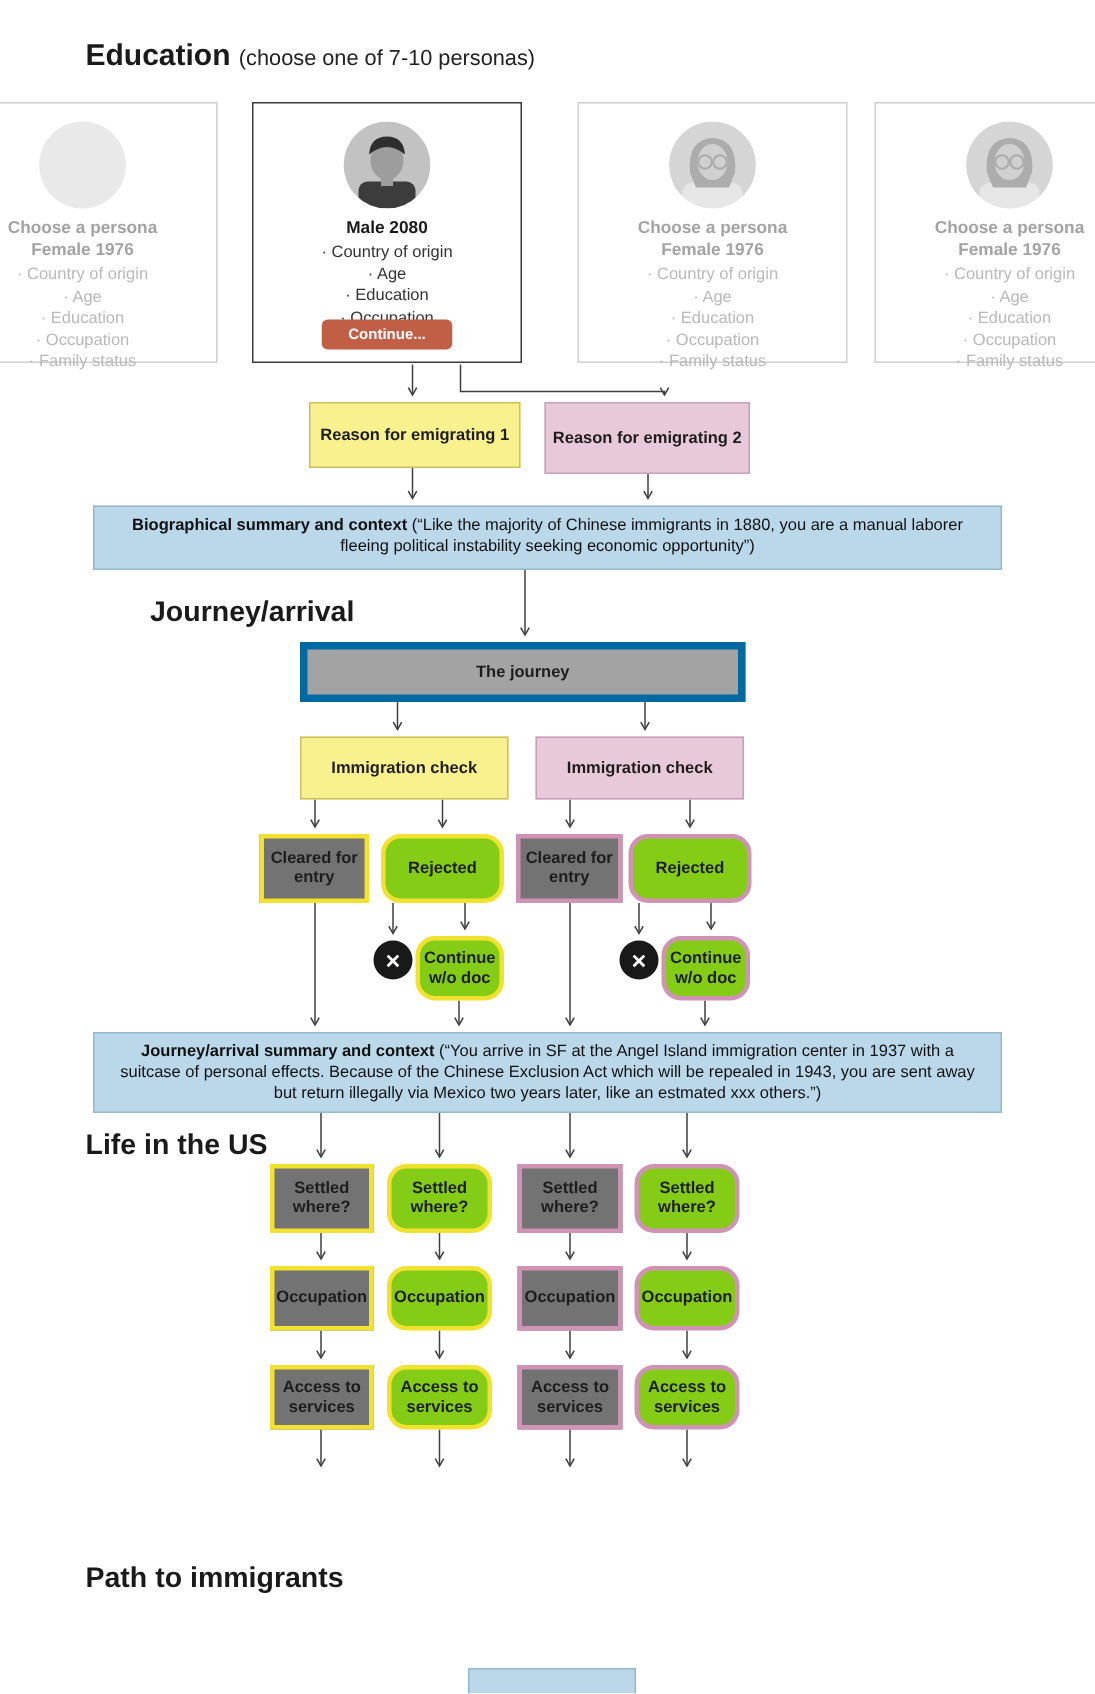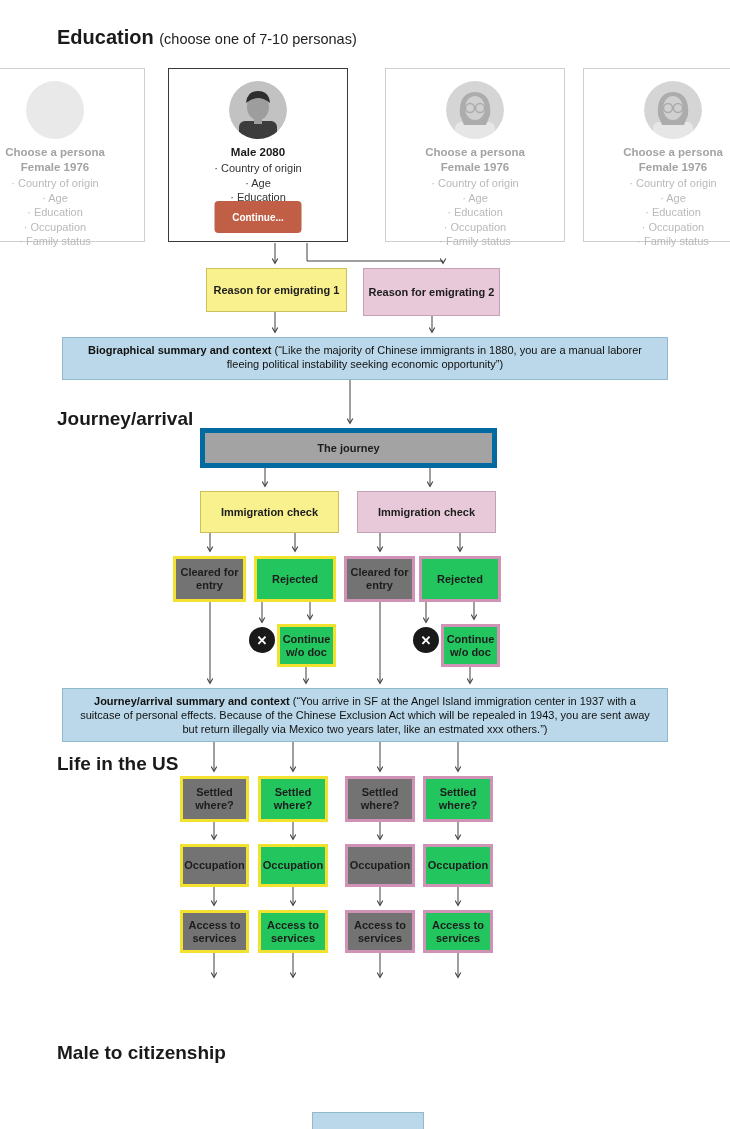--- a/index.html
+++ b/index.html
@@ -15,53 +15,53 @@
   .card.selected{border:1.5px solid #3a3a3a;}
   .avatar{width:58px;height:58px;border-radius:50%;margin:12px auto 6px auto;overflow:hidden;
           background:#e9e9e9;}
   .avatar svg{display:block;}
   .faded-img{opacity:.38;}
   .card-title{font-size:11.5px;font-weight:bold;line-height:15px;}
   .card.faded .card-title{color:#a3a3a3;}
   .card-bullets{list-style:none;margin:1px 0 0 0;padding:0;font-size:11px;line-height:14.5px;color:#333;}
   .card.faded .card-bullets{color:#b9b9b9;}
   .card-bullets li::before{content:"· ";}
-  .continue-btn{position:absolute;left:50%;transform:translateX(-50%);bottom:8px;width:87px;height:32px;
+  .continue-btn{position:absolute;left:50%;transform:translateX(-50%);bottom:8px;width:87px;height:20px;
         background:#c05f46;color:#fff;border:none;border-radius:4px;
         font-family:"Liberation Sans",sans-serif;font-size:10px;font-weight:bold;cursor:pointer;}
 
   
   .node{position:absolute;box-sizing:border-box;display:flex;align-items:center;justify-content:center;
         text-align:center;font-weight:bold;font-size:11px;line-height:13px;color:#1d1d1d;}
   .yellow-fill{background:#f9f08e;border:1px solid #cdbf5e;}
   .pink-fill{background:#e8c9d9;border:1px solid #c79fb6;}
   .white-box{background:#a3a3a3;border:5px solid #0369a1;}
   .yb{border:3px solid #f2e12f;}
   .pb{border:3px solid #d193b5;}
   .green{background:#737373;}
-  .salmon{background:#22c55e;}
+  .salmon{background:#84cc16;border-radius:13px;}
   .bluebox{position:absolute;box-sizing:border-box;background:#bad8e9;border:1px solid #93b9cf;
         font-size:11px;line-height:14px;text-align:center;padding:5px 10px;color:#111;}
   .bluebox .b{font-weight:bold;}
   .xbadge{position:absolute;width:26px;height:26px;border-radius:50%;background:#191919;color:#fff;
         display:flex;align-items:center;justify-content:center;font-size:13px;font-weight:bold;}
   .connectors{position:absolute;left:0;top:0;pointer-events:none;}
 </style>
 </head>
 <body>
 
 <div id="page">
 
   <div class="h1" style="top:26px;">
     <span>Education</span>
     <span class="note">(choose one of 7-10 personas)</span>
   </div>
-  <div class="h2" style="top:408px;">Journey/arrival</div>
+  <div class="h2" style="top:398px;margin-left:43px;">Journey/arrival</div>
   <div class="h2" style="top:753px;">Life in the US</div>
-  <div class="h2" style="top:1042px;">Male to citizenship</div>
+  <div class="h2" style="top:1042px;">Path to immigrants</div>
 
   <svg class="connectors" width="730" height="1129">
     <defs>
       <marker id="ah" viewBox="0 0 10 10" refX="7.5" refY="5" markerWidth="7" markerHeight="7" orient="auto-start-reverse">
         <path d="M1,1 L8,5 L1,9" fill="none" stroke="#3f3f3f" stroke-width="1.5"></path>
       </marker>
     </defs>
     <g stroke="#3f3f3f" stroke-width="1" fill="none">
       <polyline points="275,243 275,263" marker-end="url(#ah)"></polyline>
       <polyline points="307,243 307,261 443,261 443,263" marker-end="url(#ah)"></polyline>

